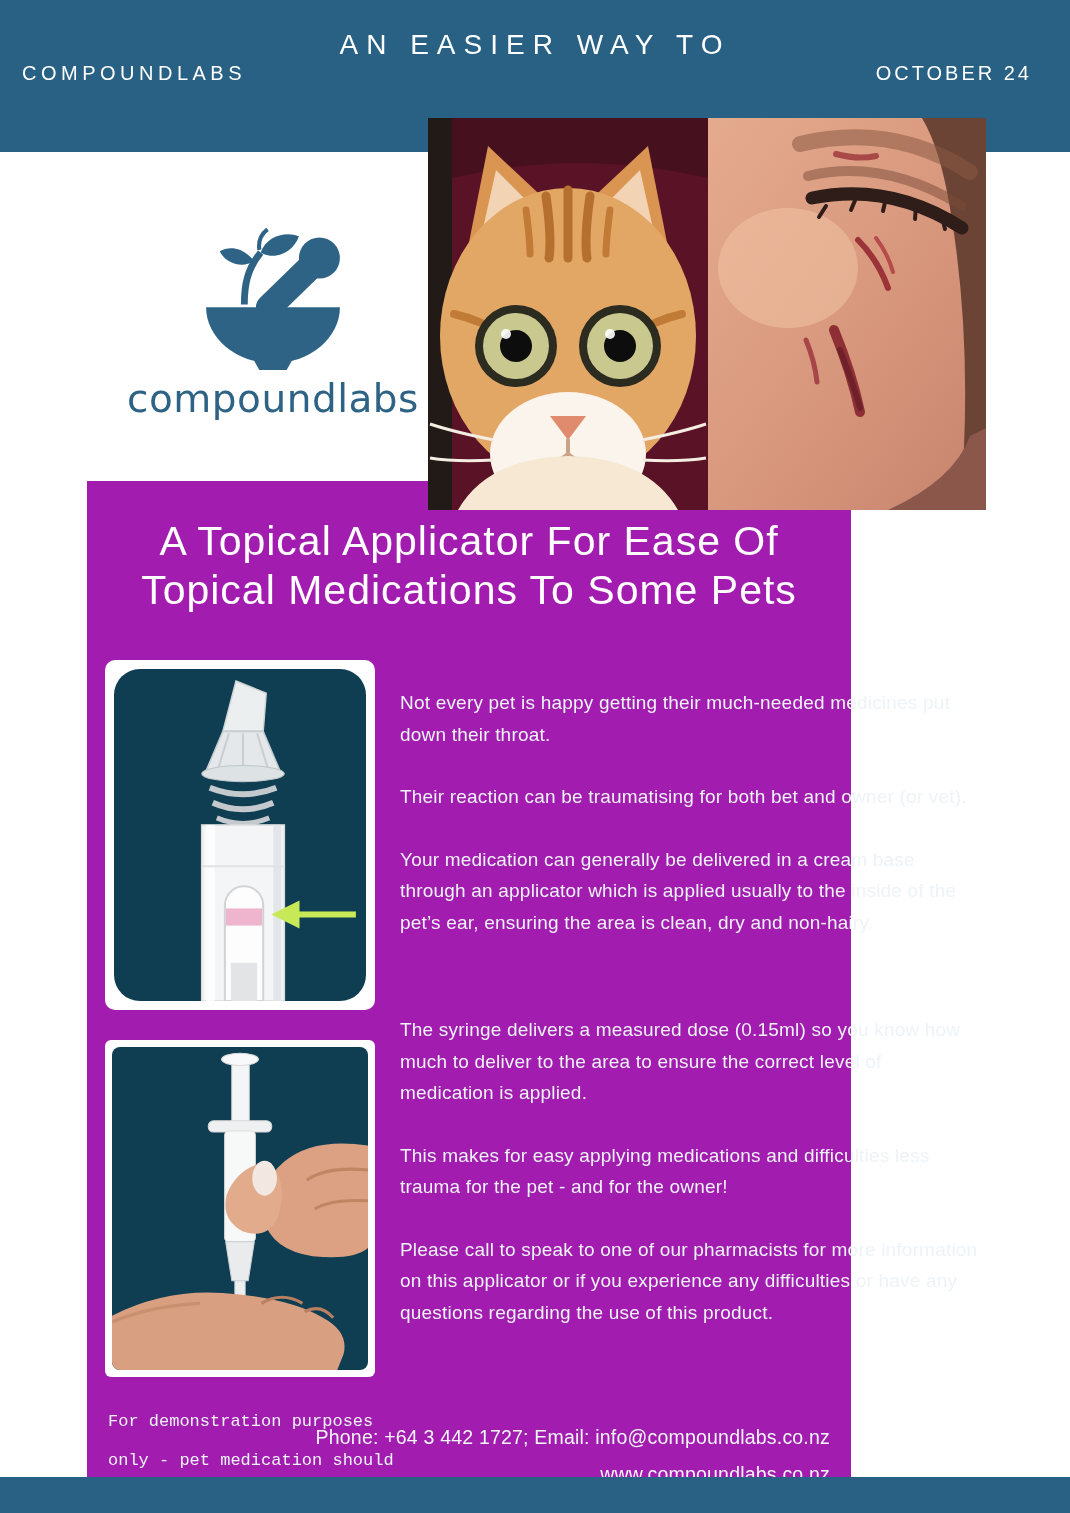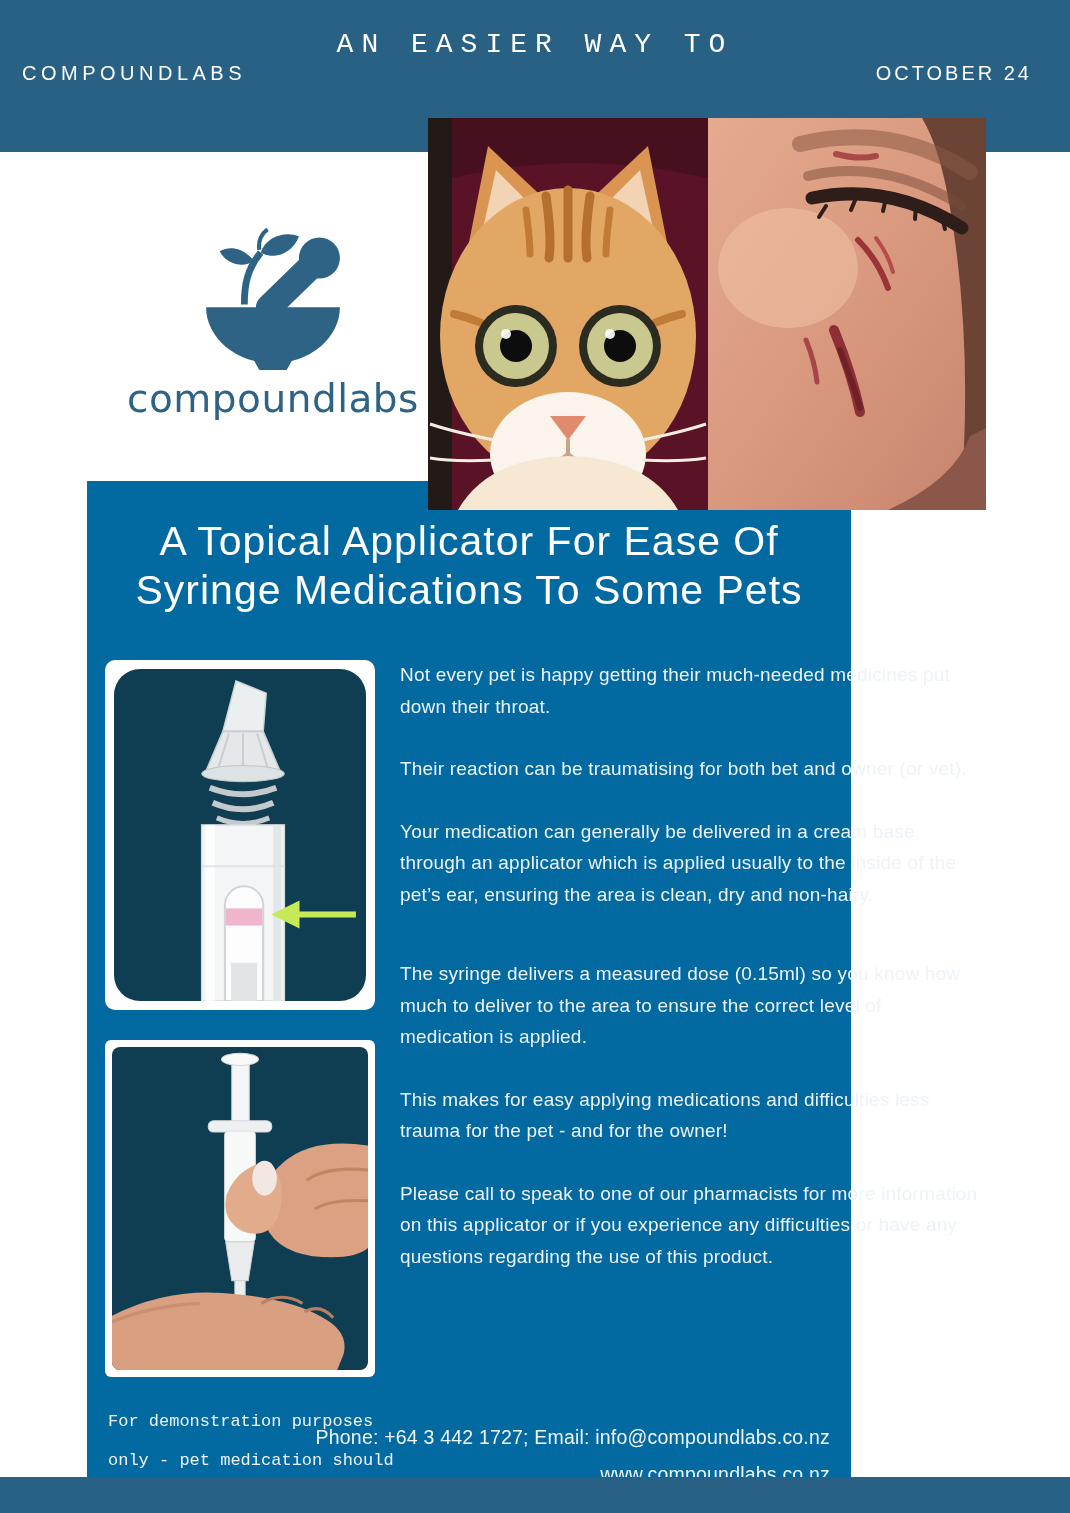--- a/index.html
+++ b/index.html
@@ -22,21 +22,21 @@
     position: absolute; left: 22px; top: 62px;
     color: #fff; font-size: 20px; letter-spacing: 4.5px;
     font-weight: 400; white-space: nowrap;
   }
   .header-center {
     position: absolute; left: 85px; right: 85px; top: 22px;
     text-align: center; color: #fff;
   }
   .header-center .line {
     font-size: 28px; letter-spacing: 8px; line-height: 46px;
-    font-weight: 400; white-space: nowrap; font-family: Liberation Mono, monospace;
+    font-weight: 400; white-space: nowrap;
   }
   .date-text {
     position: absolute; right: 38px; top: 62px;
     color: #fff; font-size: 20px; letter-spacing: 3px;
     font-weight: 400; white-space: nowrap; text-align: center;
   }
   
   .photo-strip {
     position: absolute; left: 428px; top: 118px;
     width: 558px; height: 392px; display: flex; z-index: 5;
@@ -55,21 +55,21 @@
   .logo-wordmark {
     margin-top: 2px;
     font-family: "DejaVu Sans", sans-serif;
     font-size: 39px; font-weight: 500; color: #2e6386;
     letter-spacing: 0.5px;
   }
   
   .main-panel {
     position: absolute; left: 87px; top: 481px;
     width: 764px; height: 996px;
-    background: #0369a1;
+    background: #a21caf;
   }
   .hero-title {
     position: absolute; left: 0; right: 0; top: 36px;
     text-align: center; color: #ffffff;
     font-size: 41px; line-height: 49px; letter-spacing: 1px;
     font-weight: 400;
   }
   
   .img-card {
     position: absolute; left: 18px; width: 270px;
@@ -82,21 +82,21 @@
   .img-inner {
     width: 100%; height: 100%; background: #0f3e52; overflow: hidden;
   }
   .img-inner svg { display: block; width: 100%; height: 100%; }
   
   .article-col {
     position: absolute; left: 313px; top: 178px; width: 578px;
     color: #eef3f7; font-size: 19px; line-height: 31.5px;
     letter-spacing: 0.2px;
   }
-  .article-col p { margin-bottom: 31px; }
+  .article-col p { margin-bottom: 31px; margin-top: 28px; }
   .article-col p.tight { margin-bottom: 0; }
   .underlined { text-decoration: underline; text-underline-offset: 4px; }
   .spacer-lg { height: 17px; }
   
   .disclaimer-text {
     position: absolute; left: 21px; top: 921px; width: 290px;
     color: #eef3f7; font-size: 17px; line-height: 39px; font-family: Liberation Mono, monospace;
   }
   .contact-block {
     position: absolute; right: 21px; top: 938px; width: 620px;
@@ -214,21 +214,21 @@
         <path d="M50 95 H80 L75 104 H55 Z" fill="#2e6386"></path>
       </svg>
     </span>
     <div class="logo-wordmark">compoundlabs</div>
   </div>
 
   <div class="main-panel">
 
     <div class="hero-title">
       <div>A Topical Applicator For Ease Of</div>
-      <div>Syringe Medications To Some Pets</div>
+      <div>Topical Medications To Some Pets</div>
     </div>
 
     <div class="img-card img-card-1">
       <div class="img-inner">
         <svg viewBox="0 0 250 330" preserveAspectRatio="none">
 
           <polygon points="121,12 151,24 148,62 108,62" fill="#eceff0" stroke="#cfd4d6" stroke-width="1.5"></polygon>
 
           <path d="M108 62 L148 62 L165 102 L91 102 Z" fill="#e4e8ea" stroke="#c6cccf" stroke-width="1.5"></path>
           <path d="M114 64 L103 100 M128 64 L128 100 M142 64 L153 100" stroke="#c9ced1" stroke-width="2" fill="none"></path>

